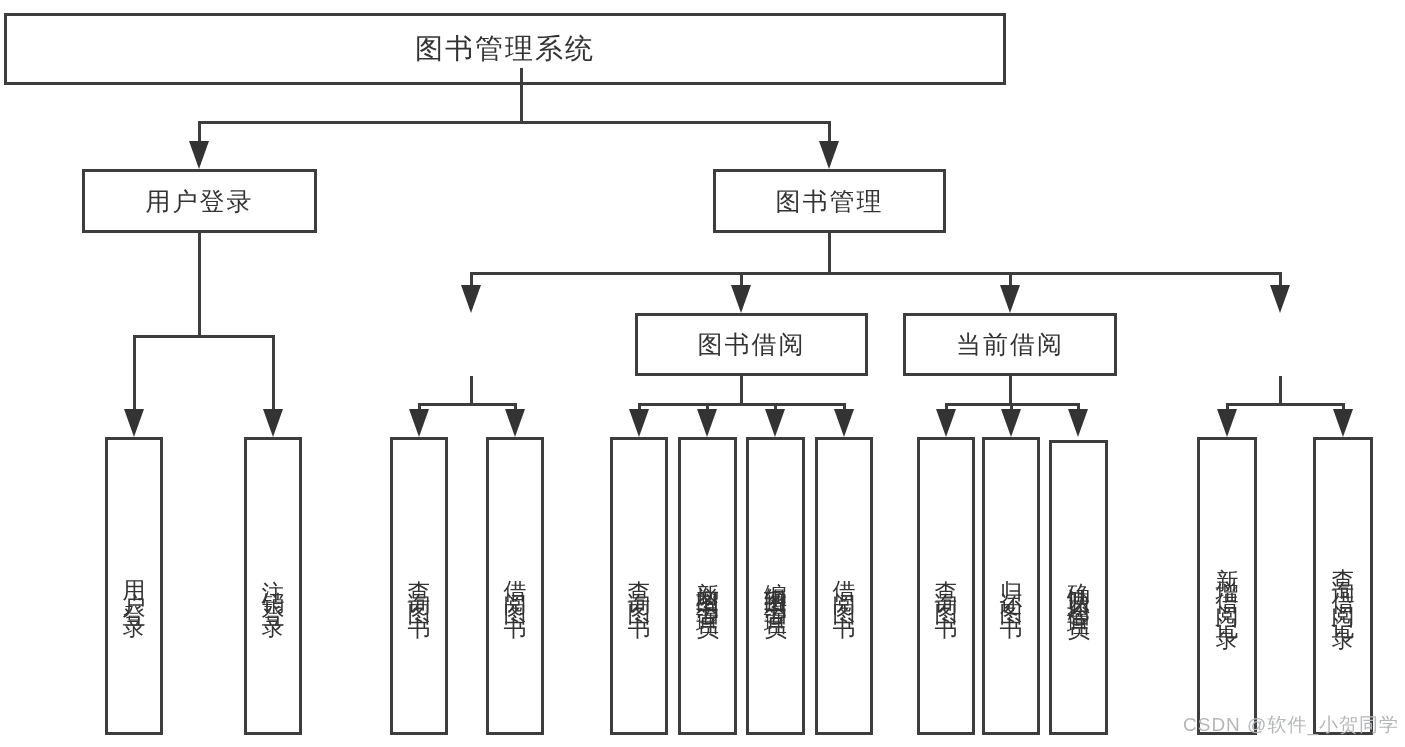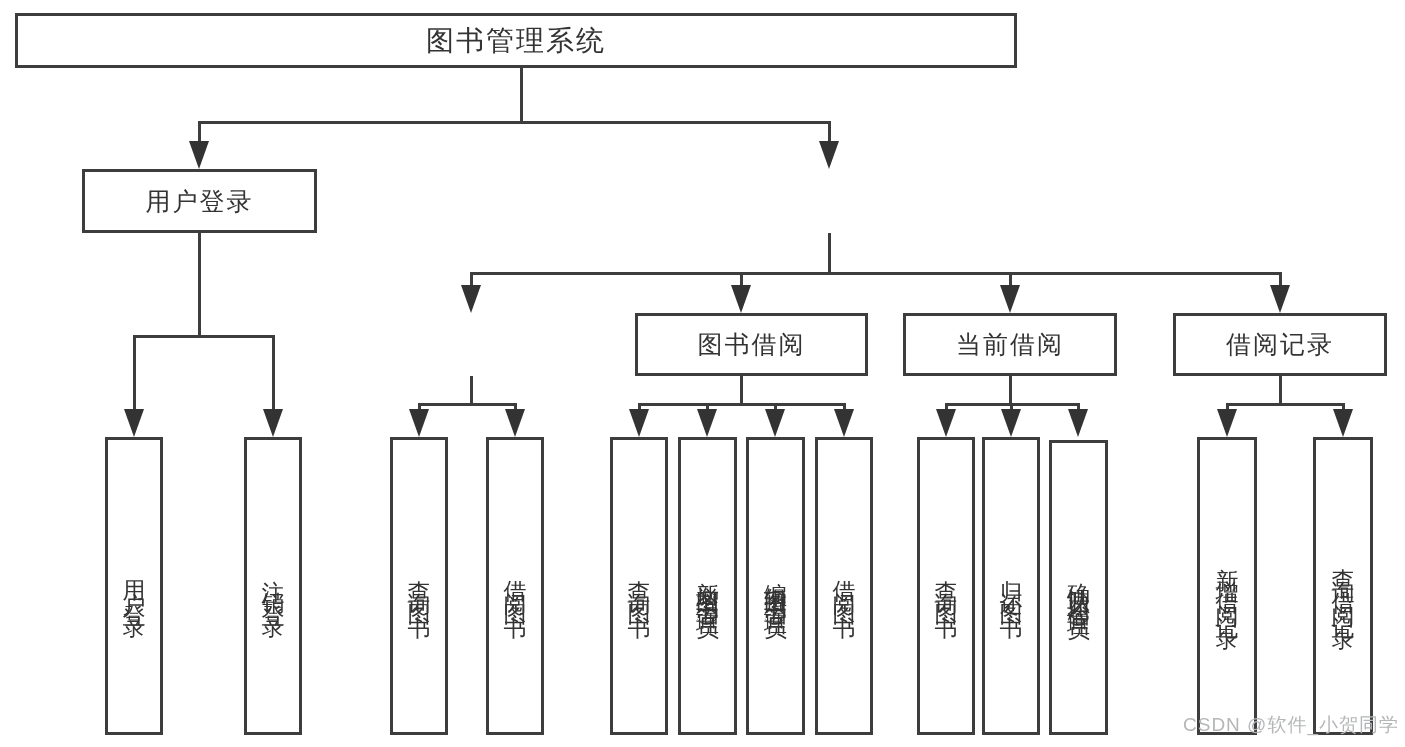--- a/index.html
+++ b/index.html
@@ -49,36 +49,36 @@
     letter-spacing:1px;
     white-space:nowrap;
     z-index:5;
   }
 </style>
 </head>
 <body>
 
 <div id="stage">
 
-  <div class="node root" style="left:15px;top:13px;width:1002px;height:55px">
+  <div class="node root" style="left:4px;top:13px;width:1002px;height:72px">
     <span class="h-label">图书管理系统</span>
   </div>
 
   <div class="node" style="left:82px;top:169px;width:235px;height:64px">
     <span class="h-label">用户登录</span>
+  </div>
+  <div class="node" style="left:713px;top:169px;width:233px;height:64px">
+    <span class="h-label">图书管理</span>
   </div>
 
   <div class="node" style="left:903px;top:313px;width:214px;height:63px">
     <span class="h-label">当前借阅</span>
   </div>
   <div class="node" style="left:635px;top:313px;width:233px;height:63px">
     <span class="h-label">图书借阅</span>
-  </div>
-  <div class="node" style="left:1173px;top:313px;width:214px;height:63px">
-    <span class="h-label">借阅记录</span>
   </div>
 
   <div class="node leaf" style="left:105px;top:437px;width:58px;height:298px">
     <span class="v-label" style="letter-spacing: 12px;">用户登录</span>
   </div>
   <div class="node leaf" style="left:244px;top:437px;width:58px;height:298px">
     <span class="v-label" style="letter-spacing: 12px;">注销登录</span>
   </div>
 
   <div class="node leaf" style="left:390px;top:437px;width:58px;height:298px">

